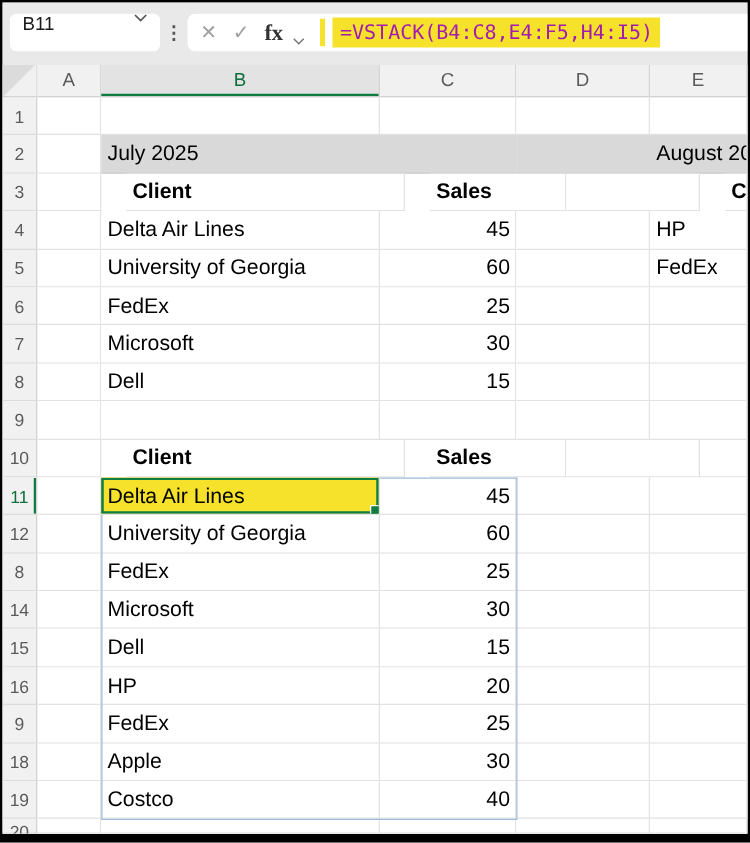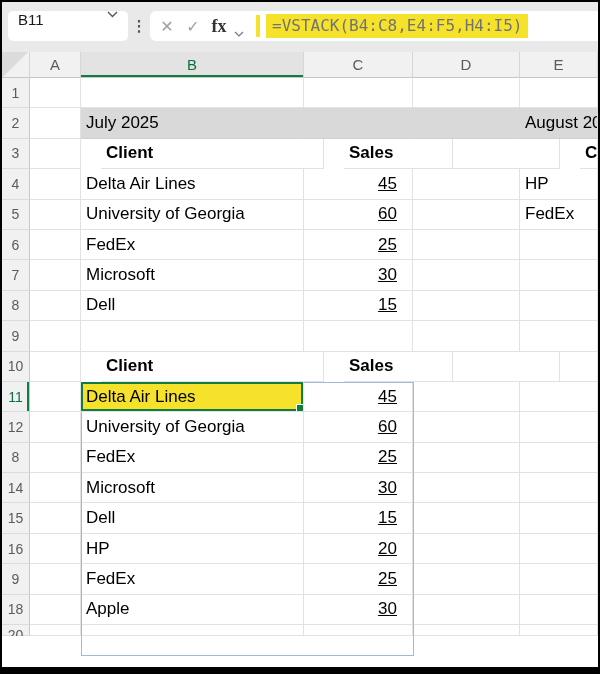--- a/index.html
+++ b/index.html
@@ -32,21 +32,21 @@
   .fbtn.cancel{ margin-left:4px; }
   .fx{
     width:26px; text-align:center; flex:0 0 auto;
     font-family:"Liberation Serif", serif; 
     font-size:18px; color:#333; font-weight:bold;
   }
   .smallchev{ width:10px; height:6px; margin:0 2px 0 2px; flex:0 0 auto; }
   .caret{ width:4px; height:22px; background:#F6E22A; margin-left:10px; flex:0 0 auto; }
   .fml{
     margin-left:6px; background:#F6E22A; padding:2px 6px 3px 6px;
-    font-family:"DejaVu Sans Mono", monospace; font-size:16px; color:#737373;
+    font-family:"DejaVu Sans Mono", monospace; font-size:16px; color:#a21caf;
     white-space:nowrap;
   }
   
   .grid{ position:relative; background:#fff; }
   .hrow{ display:flex; height:26px; }
   .h{
     background:#F1F1F1; border-right:1px solid #D6D6D6; border-bottom:1px solid #C6C6C6;
     color:#5B5B5B; font-size:15px;
     display:flex; align-items:center; justify-content:center;
   }
@@ -68,21 +68,21 @@
     display:flex; align-items:center; justify-content:center;
   }
   .rh.selrow{ color:#0E6F3C; box-shadow:inset -2px 0 0 #107C41; }
   .sliver .rh{ align-items:flex-start; padding-top:2px; }
   .c{
     border-right:1px solid #E2E2E2; border-bottom:1px solid #E2E2E2;
     font-size:17px; color:#000; background:#fff;
     display:flex; align-items:center; overflow:hidden; white-space:nowrap;
     padding-left:5px;
   }
-  .c.num{ justify-content:flex-end; padding-left:0; padding-right:15px;text-decoration:underline; }
+  .c.num{ justify-content:flex-end; padding-left:0; padding-right:4px; }
   .c.bold{ font-weight:bold;margin-left:20px; }
   .c.gray{ background:#D9D9D9; border-right-color:#D9D9D9; border-bottom-color:#CFCFCF; }
   .c.selcell{
     background:#F6E22A;
     box-shadow:inset 0 0 0 2px #107C41;
     position:relative; z-index:6;
   }
   .c.selcell::after{
     content:""; position:absolute; right:0; bottom:0;
     width:6px; height:6px; background:#107C41;
@@ -288,20 +288,28 @@
 
     <div class="row">
       <div class="rh">18</div>
       <div class="c wA"></div>
       <div class="c wB">Apple</div>
       <div class="c wC num">30</div>
       <div class="c wD"></div>
       <div class="c wE"></div>
     </div>
 
+    <div class="row">
+      <div class="rh">19</div>
+      <div class="c wA"></div>
+      <div class="c wB">Costco</div>
+      <div class="c wC num">40</div>
+      <div class="c wD"></div>
+      <div class="c wE"></div>
+    </div>
 
     <div class="row sliver">
       <div class="rh">20</div>
       <div class="c wA"></div>
       <div class="c wB"></div>
       <div class="c wC"></div>
       <div class="c wD"></div>
       <div class="c wE"></div>
     </div>
 

